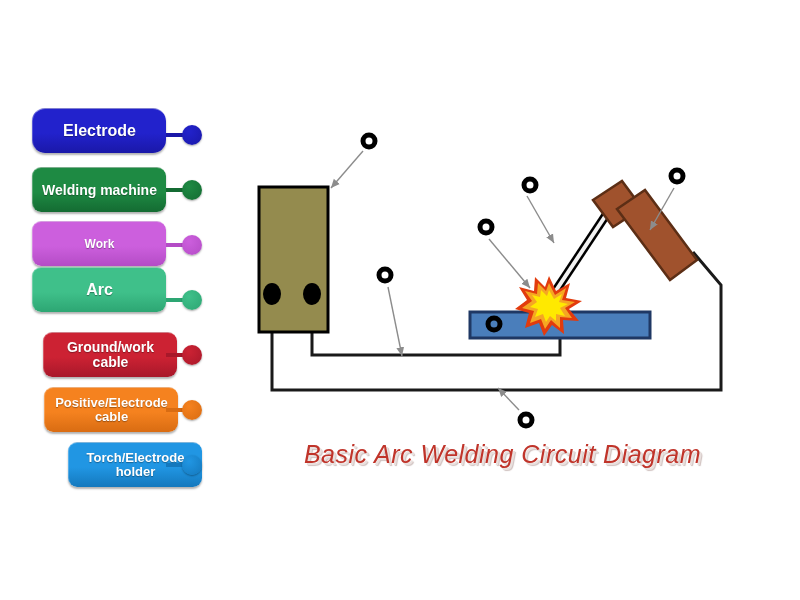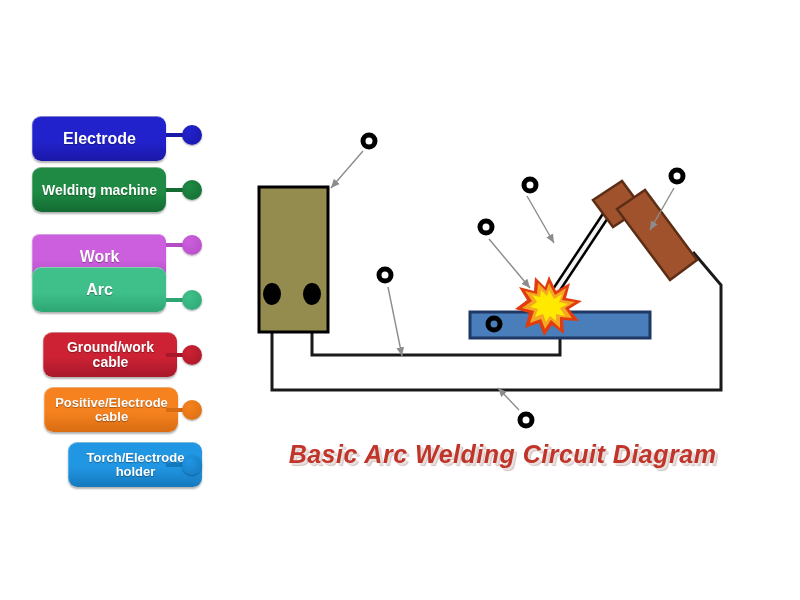--- a/index.html
+++ b/index.html
@@ -80,21 +80,21 @@
   #diagram .hit { pointer-events: all; }
 
   
   #title {
     position: absolute;
     left: 230px;
     top: 440px;
     width: 545px;
     text-align: center;
     font-size: 25px;
-    font-weight: bold;
+    font-weight: normal;
     font-style: italic;
     letter-spacing: 0.5px;
     color: #c0342a;
     text-shadow: 2px 2px 0 #e9e0de, 3px 3px 1px rgba(150,120,115,0.45);
     user-select: none;
   }
 </style>
 </head>
 <body>
 
@@ -149,31 +149,31 @@
       <circle class="hit" cx="385" cy="275" r="6"></circle>
       <circle class="hit" cx="530" cy="185" r="6"></circle>
       <circle class="hit" cx="486" cy="227" r="6"></circle>
       <circle class="hit" cx="494" cy="324" r="6"></circle>
       <circle class="hit" cx="677" cy="176" r="6"></circle>
       <circle class="hit" cx="526" cy="420" r="6"></circle>
     </g>
   </svg>
 
   <div id="chips">
-      <div class="chip" style="left: 32px; top: 116px; background: linear-gradient(rgb(34, 34, 204) 0%, rgb(34, 34, 204) 55%, rgb(26, 24, 168) 100%); font-size: 16px;">
+      <div class="chip" style="left: 32px; top: 108px; background: linear-gradient(rgb(34, 34, 204) 0%, rgb(34, 34, 204) 55%, rgb(26, 24, 168) 100%); font-size: 16px; border-radius: 13px;">
         <span class="chip-text">Electrode</span>
       </div>
       <div class="chip-stem" style="left: 166px; top: 133px; position: absolute; background: rgb(26, 24, 168);"></div>
       <div class="chip-knob" style="left: 182px; top: 125px; position: absolute; background: radial-gradient(circle at 35% 32%, rgb(34, 34, 204) 0%, rgb(26, 24, 168) 100%);"></div>
       <div class="chip" style="left: 32px; top: 167px; background: linear-gradient(rgb(30, 138, 67) 0%, rgb(30, 138, 67) 55%, rgb(20, 107, 50) 100%); font-size: 14px;">
         <span class="chip-text">Welding machine</span>
       </div>
       <div class="chip-stem" style="left: 166px; top: 188px; position: absolute; background: rgb(20, 107, 50);"></div>
       <div class="chip-knob" style="left: 182px; top: 180px; position: absolute; background: radial-gradient(circle at 35% 32%, rgb(30, 138, 67) 0%, rgb(20, 107, 50) 100%);"></div>
-      <div class="chip" style="left: 32px; top: 234px; background: linear-gradient(rgb(204, 95, 221) 0%, rgb(204, 95, 221) 55%, rgb(180, 76, 198) 100%); font-size: 16px; border-radius: 7px;">
+      <div class="chip" style="left: 32px; top: 221px; background: linear-gradient(rgb(204, 95, 221) 0%, rgb(204, 95, 221) 55%, rgb(180, 76, 198) 100%); font-size: 12px;">
         <span class="chip-text">Work</span>
       </div>
       <div class="chip-stem" style="left: 166px; top: 243px; position: absolute; background: rgb(180, 76, 198);"></div>
       <div class="chip-knob" style="left: 182px; top: 235px; position: absolute; background: radial-gradient(circle at 35% 32%, rgb(204, 95, 221) 0%, rgb(180, 76, 198) 100%);"></div>
       <div class="chip" style="left: 32px; top: 267px; background: linear-gradient(rgb(63, 192, 138) 0%, rgb(63, 192, 138) 55%, rgb(45, 166, 115) 100%); font-size: 16px;">
         <span class="chip-text">Arc</span>
       </div>
       <div class="chip-stem" style="left: 166px; top: 298px; position: absolute; background: rgb(45, 166, 115);"></div>
       <div class="chip-knob" style="left: 182px; top: 290px; position: absolute; background: radial-gradient(circle at 35% 32%, rgb(63, 192, 138) 0%, rgb(45, 166, 115) 100%);"></div>
       <div class="chip" style="left: 43px; top: 332px; background: linear-gradient(rgb(204, 34, 51) 0%, rgb(204, 34, 51) 55%, rgb(168, 24, 42) 100%); font-size: 14px;">

